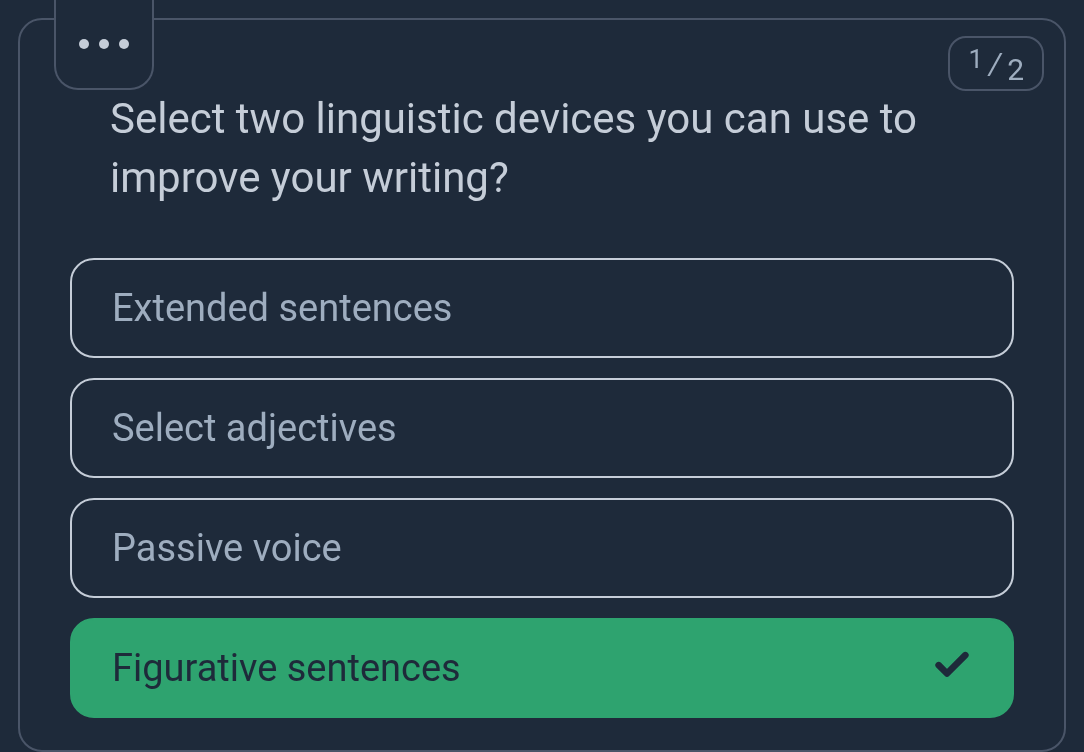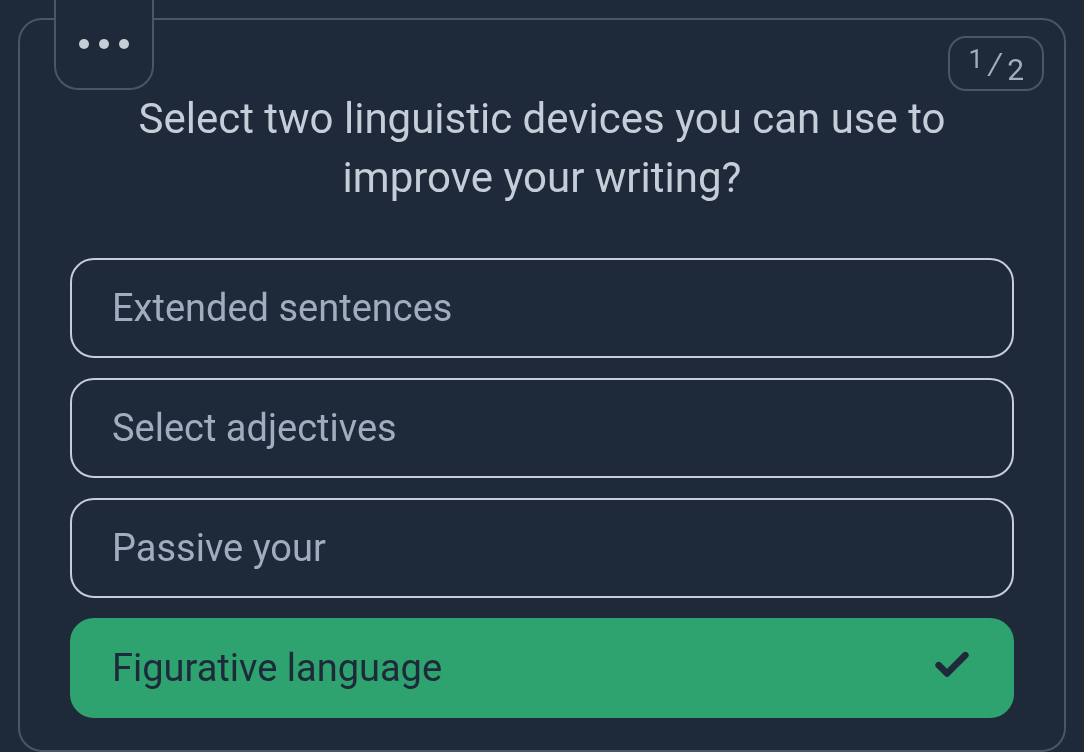--- a/index.html
+++ b/index.html
@@ -76,21 +76,21 @@
     }
     .counter .total {
       font-size: 30px;
       margin-left: 4px;
       position: relative;
       top: 6px;
     }
     .question {
       color: #c5cdd8;
       font-size: 42px;
-      text-align: center;
+      text-align: left;
       margin-top: 20px;
       margin-bottom: 50px;
       line-height: 1.4;
       padding: 0 40px;
     }
     .options {
       display: flex;
       flex-direction: column;
       gap: 20px;
     }
@@ -146,24 +146,24 @@
   <div class="question">Select two linguistic devices you can use to improve your writing?</div>
 
   <div class="options">
     <button class="option">
       <span>Extended sentences</span>
     </button>
     <button class="option">
       <span>Select adjectives</span>
     </button>
     <button class="option">
-      <span>Passive your</span>
+      <span>Passive voice</span>
     </button>
     <button class="option selected">
-      <span>Figurative language</span>
+      <span>Figurative sentences</span>
       <span class="check">
         <svg viewBox="0 0 24 24" fill="none" stroke="#1e2a3a" stroke-width="4" stroke-linecap="round" stroke-linejoin="round">
           <polyline points="4 13 9 18 20 7"></polyline>
         </svg>
       </span>
     </button>
   </div>
 </div>
 
 </body></html>

